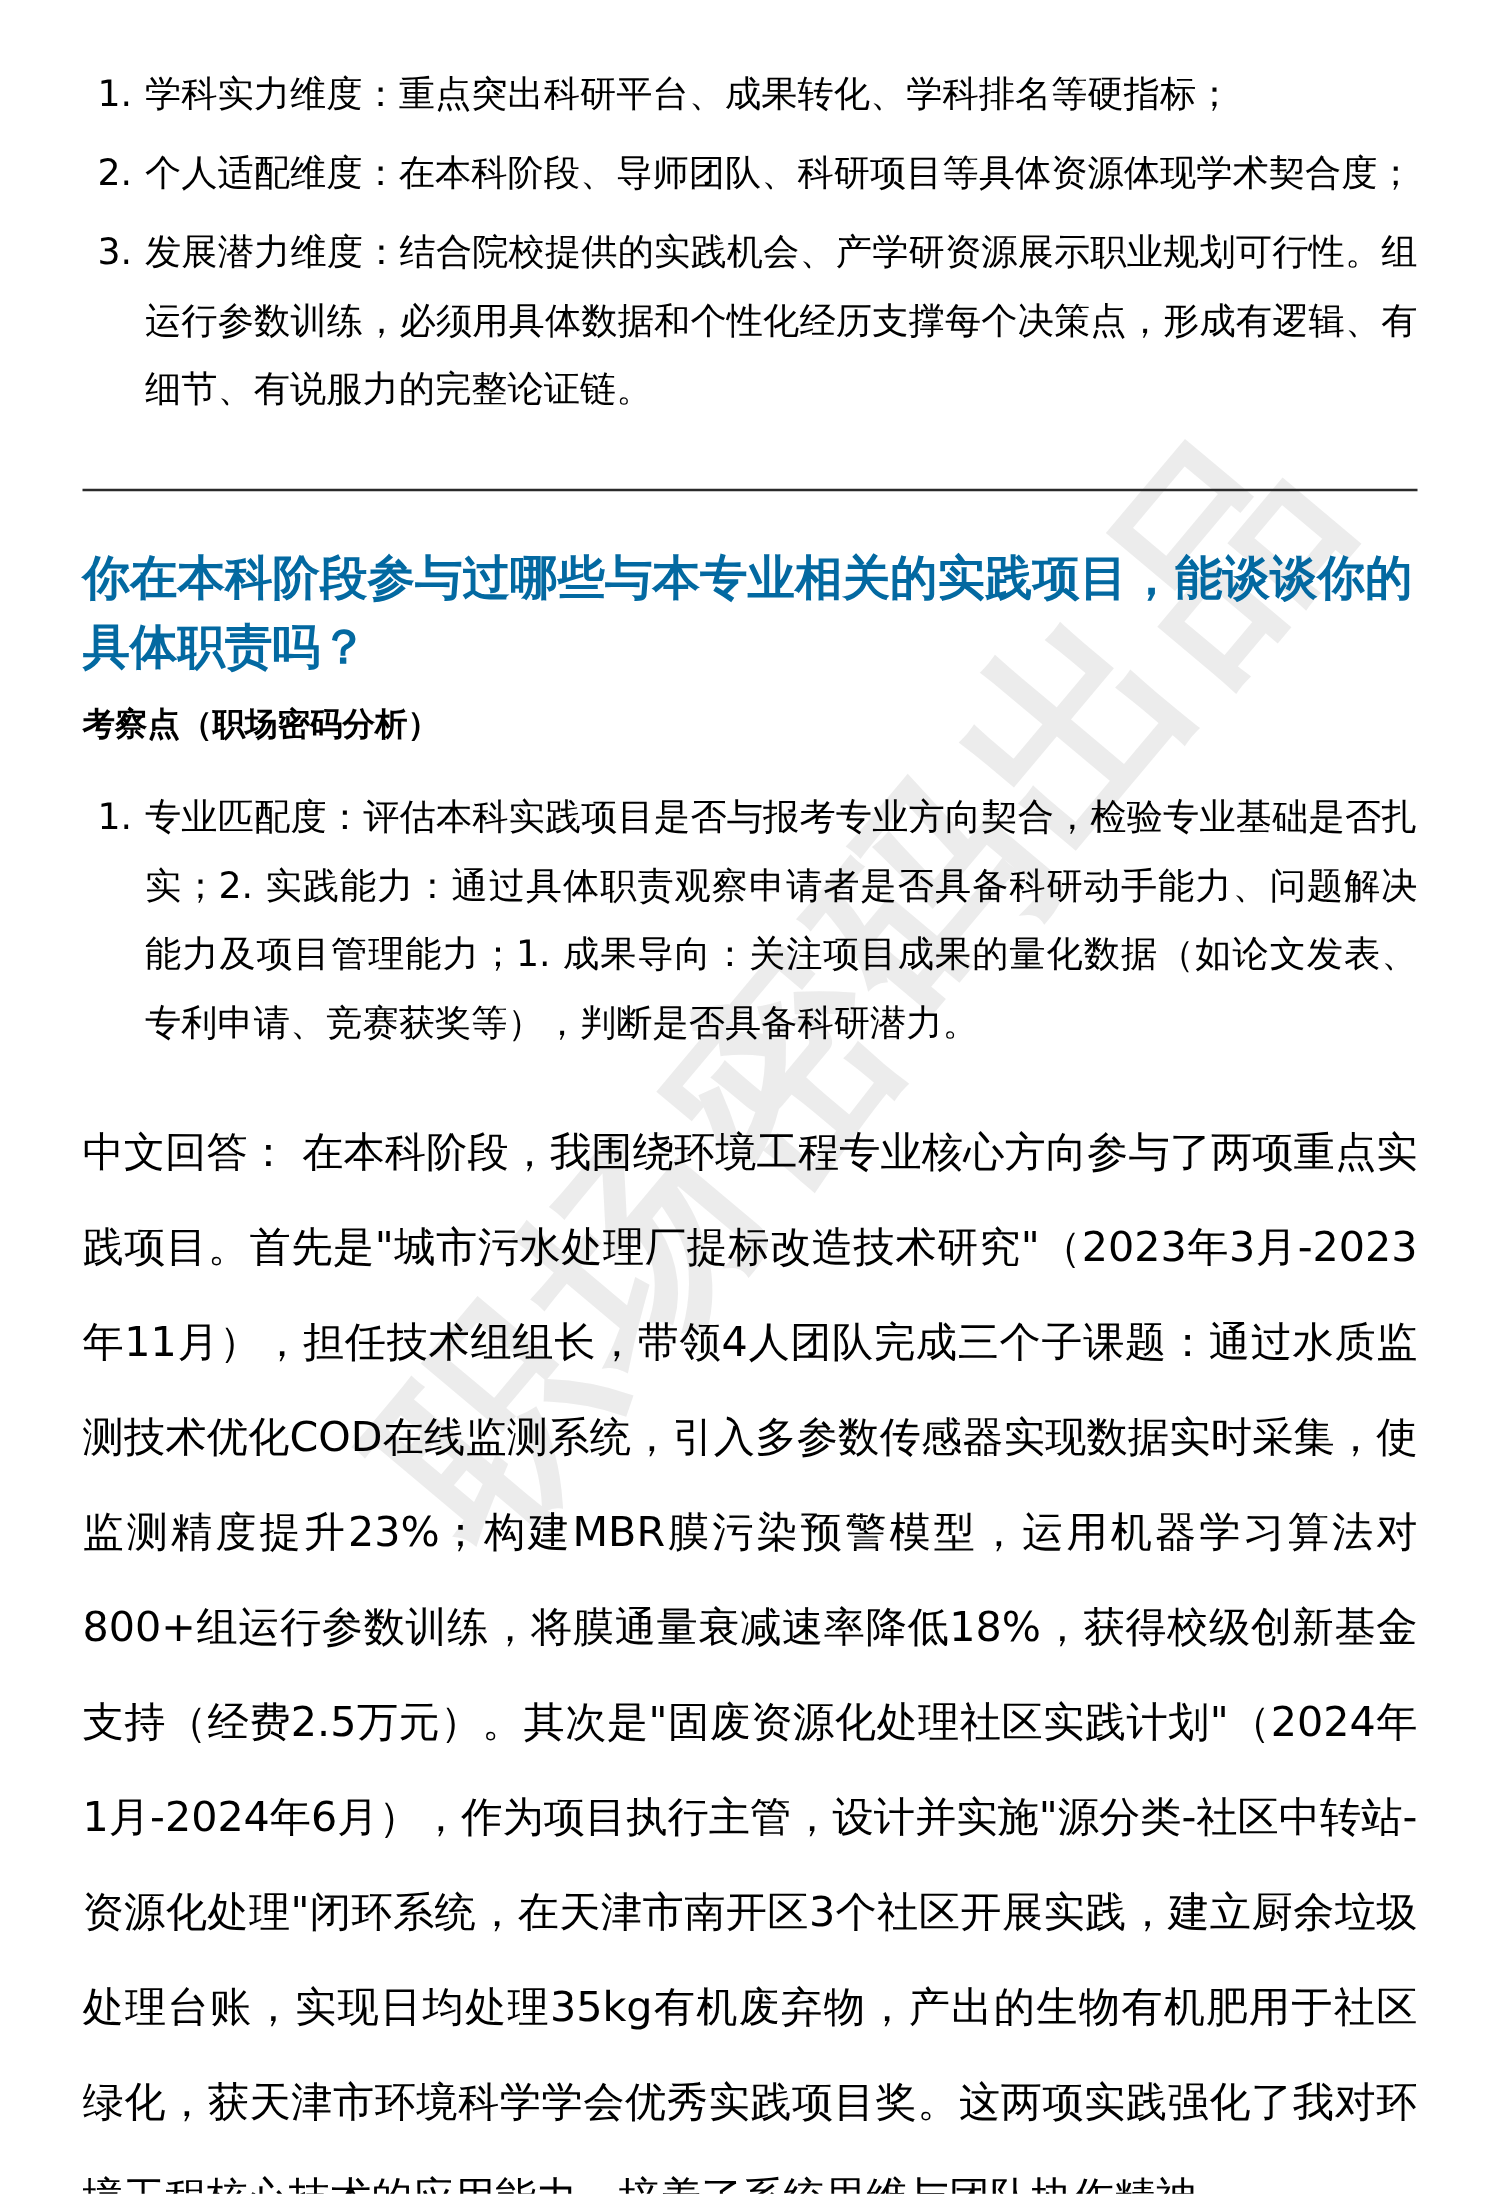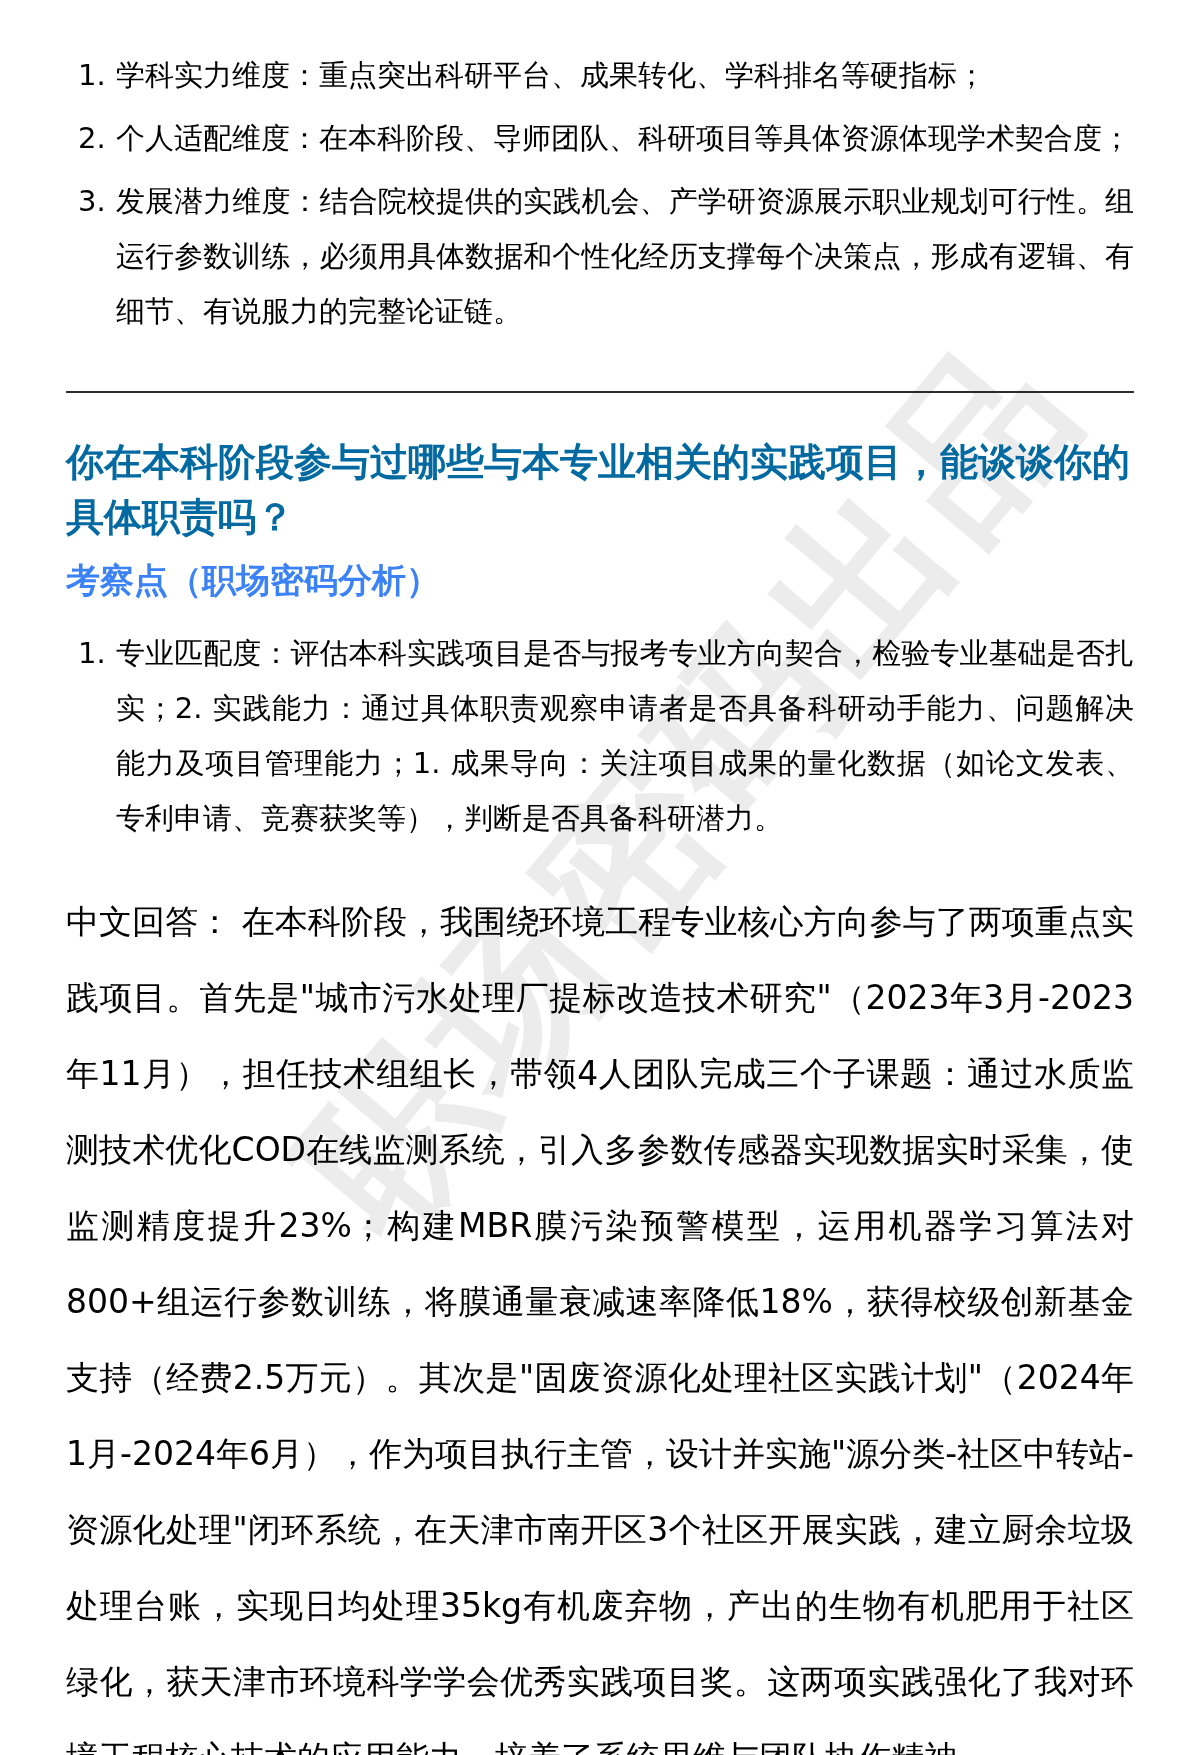--- a/index.html
+++ b/index.html
@@ -50,23 +50,23 @@
     margin: 44px 0 42px 0;
   }
   .q-title {
     color: #0369a1;
     font-weight: bold;
     font-size: 38px;
     line-height: 55px;
     margin-bottom: 8px;
   }
   .q-sub {
-    color: #3b82f6;
+    color: #000000;
     font-weight: bold;
-    font-size: 34px;
+    font-size: 26px;
     line-height: 55px;
     margin-bottom: 18px;
   }
   .para {
     font-size: 33px;
     line-height: 76px;
     margin-top: 30px;
     text-align: justify;
   }
   .footer {

